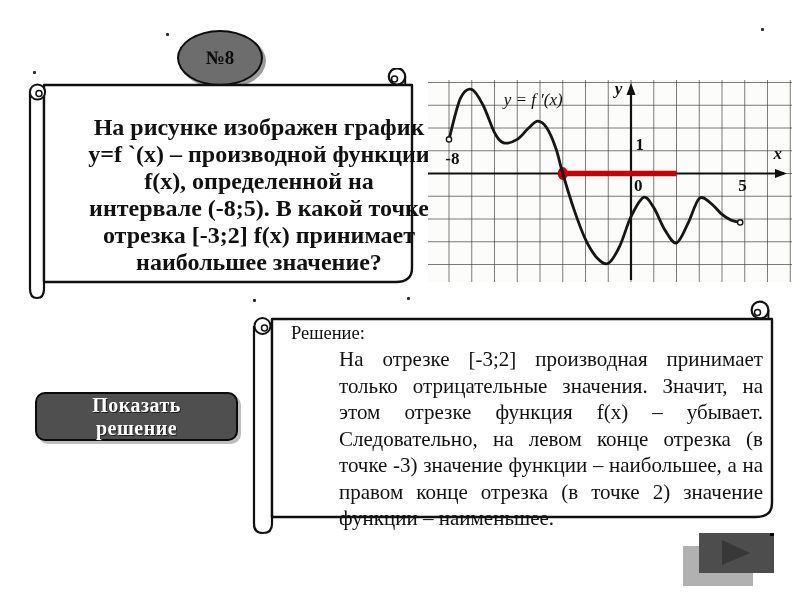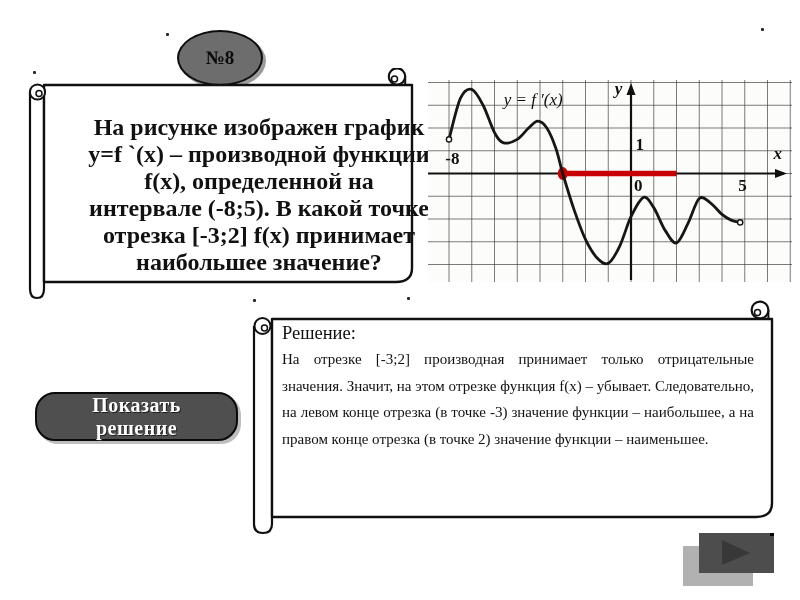--- a/index.html
+++ b/index.html
@@ -26,35 +26,35 @@
   #problem-scroll svg,#solution-scroll svg{position:absolute;left:0;top:0;}
   #problem-text{
     position:absolute;left:36px;top:46px;width:342px;
     text-align:center;font-weight:bold;font-size:24px;line-height:27px;margin-left:24px;
   }
 
   #graph-wrap{left:428px;top:80px;width:364px;height:202px;background:#fcfcfa;}
 
   #show-btn{
     left:35px;top:392px;width:203px;height:49px;
-    background:#4f4f4f;border:2.5px solid #0a0a0a;border-radius:20px;
+    background:#4f4f4f;border:2.5px solid #0a0a0a;border-radius:10px;
     box-shadow:3px 3px 0 rgba(110,110,110,.45);
     display:flex;align-items:center;justify-content:center;
     cursor:pointer;padding:12px;
     font-family:"Liberation Serif","DejaVu Serif",serif;
   }
   #show-btn span{
     color:#fff;font-weight:bold;font-size:20px;letter-spacing:.5px;
     text-shadow:1px 1px 0 #1e1e1e;
   }
 
   #solution-scroll{left:248px;top:298px;width:530px;height:242px;}
-  #solution-text{position:absolute;left:34px;top:22px;width:472px;}
+  #solution-text{position:absolute;left:43px;top:22px;width:472px;}
   #solution-heading{font-size:18.5px;line-height:26px;}
-  #solution-body{font-size:15px;line-height:26.5px;text-align:justify;}
+  #solution-body{font-size:21px;line-height:26.5px;text-align:justify;margin-left:48px;}
   #solution-answer{font-size:24px;font-weight:bold;margin-top:1px;}
 
   
   #nav{left:683px;top:533px;width:91px;height:54px;}
   #nav-back{position:absolute;left:0;top:13px;width:70px;height:40px;background:#b1b1b1;}
   #nav-front{position:absolute;left:16px;top:0;width:75px;height:40px;background:#4d4d4d;cursor:pointer;}
   #nav-corner{position:absolute;right:0;top:0;width:4px;height:3px;background:#000;}
 
   .speck{position:absolute;width:3px;height:3px;background:#2a2a2a;border-radius:1px;}
 </style>

